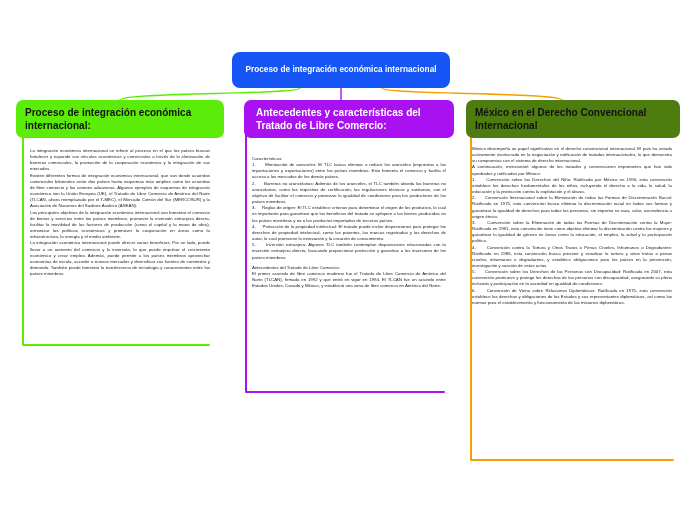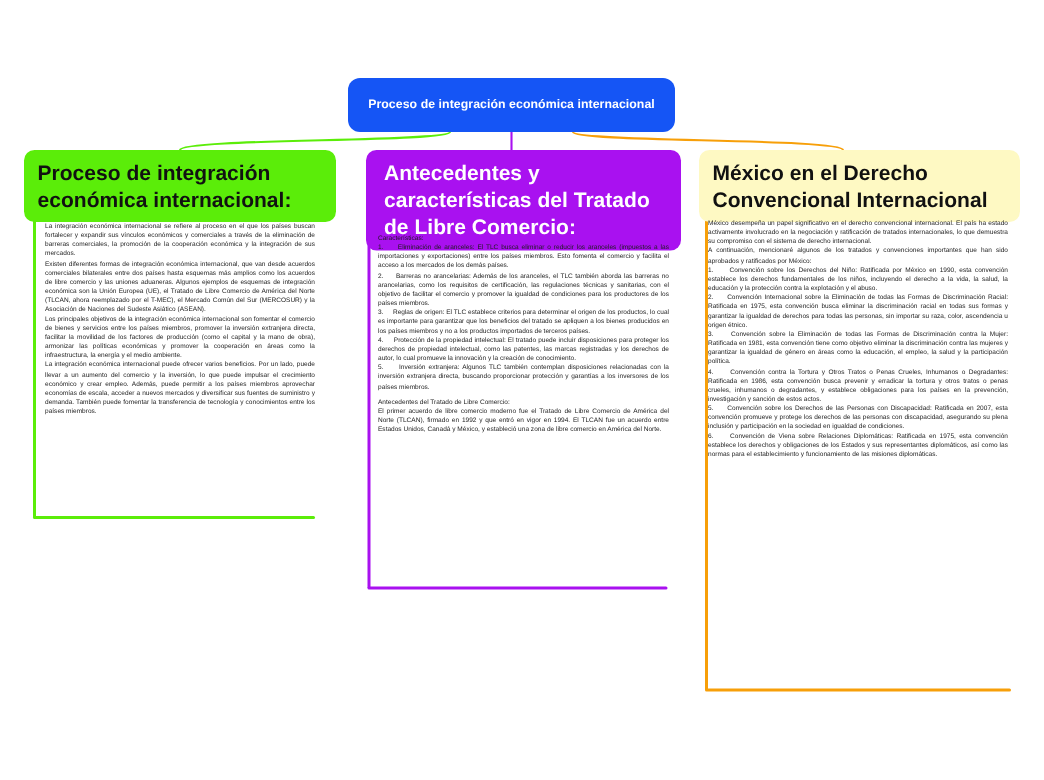--- a/index.html
+++ b/index.html
@@ -59,21 +59,21 @@
   
   .branch-header {
     position: absolute;
     box-sizing: border-box;
     border-radius: 7px;
     padding: 6px 9px 6px 9px;
     display: flex;
     align-items: center;
   }
   .branch-header .bh-title {
-    font-size: 14px;
+    font-size: 10px;
     font-weight: bold;
     line-height: 1.3;
     letter-spacing: 0.02px;
   }
 
   #header-green {
     left: 16px;
     top: 100px;
     width: 208px;
     min-height: 30px;
@@ -88,21 +88,21 @@
     min-height: 30px;
     background: #a911f0;
   }
   #header-purple .bh-title { color: #ffffff; padding-left: 3px; }
 
   #header-orange {
     left: 466px;
     top: 100px;
     width: 214px;
     min-height: 30px;
-    background: #fef9c3;
+    background: #4d7c0f;
   }
   #header-orange .bh-title { color: #111111; }
 
   
   .branch-body {
     position: absolute;
     box-sizing: border-box;
     font-size: 4.35px;
     line-height: 1.42;
     color: #1c1c1c;

